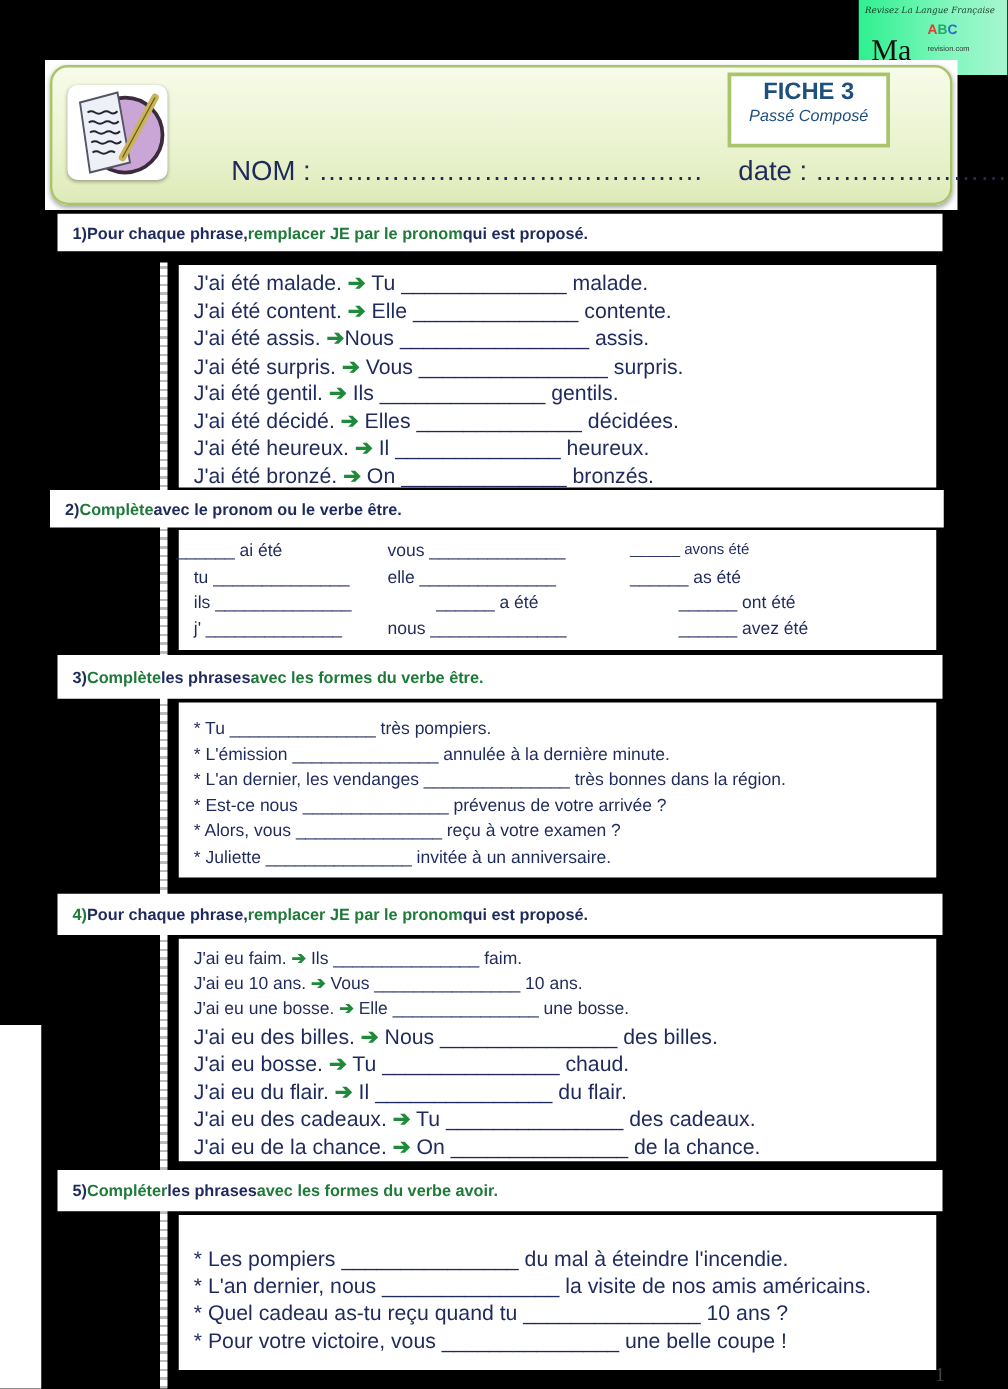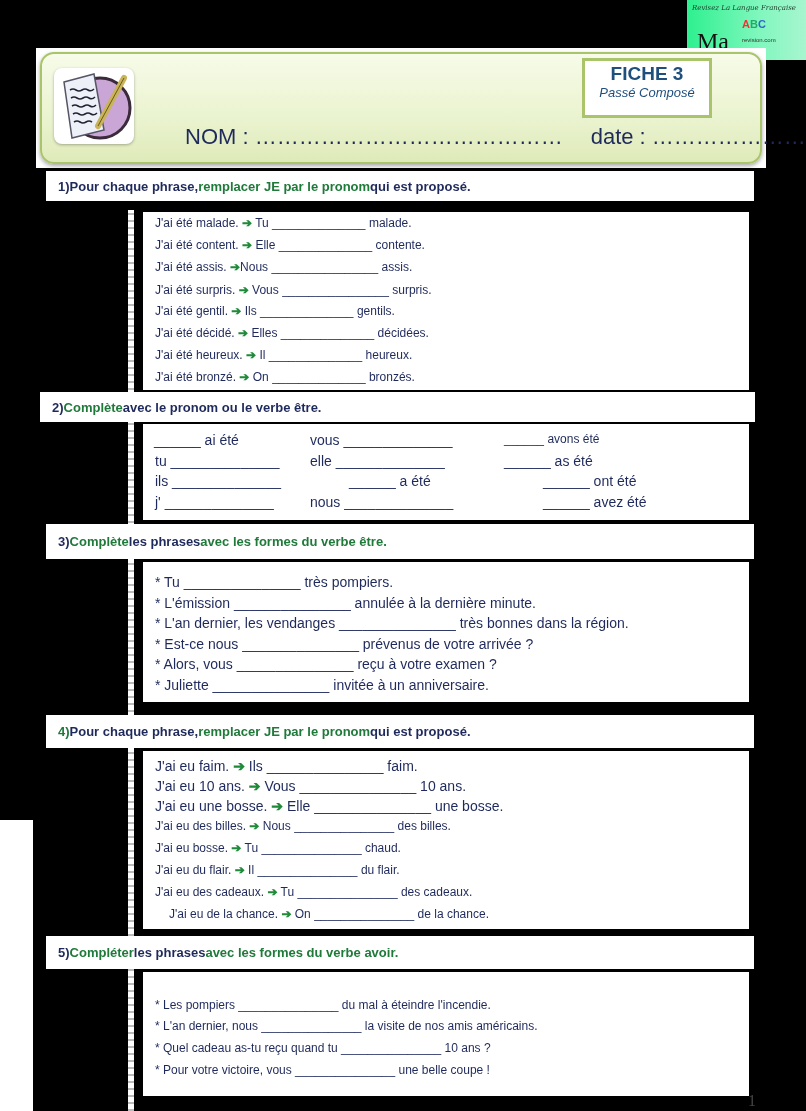--- a/index.html
+++ b/index.html
@@ -65,21 +65,21 @@
   .panel {
     position:absolute; background:#fff; box-sizing:border-box;
   }
   .dotline {
     position:absolute; left:128px; width:6px; background:
       repeating-linear-gradient(180deg,#fff 0 3px,#bbb 3px 5px,#fff 5px 7px);
   }
   .vbar { position:absolute; left:137px; width:4px; background:#000; }
 
   .line {
-    position:absolute; font-size:12px; color:#1f2a5c; white-space:nowrap;
+    position:absolute; font-size:17px; color:#1f2a5c; white-space:nowrap;
     font-family:"Liberation Sans", sans-serif;
   }
   .arrow { color:#1f8a3a; font-weight:bold; }
   .pagenum { position:absolute; left:748px; top:1092px; font-size:16px; color:#444; font-family:"Liberation Serif", serif; }
   .left-white { position:absolute; left:0; top:820px; width:33px; height:291px; background:#fff; }
 </style>
 </head>
 <body>
 
 <div class="logo">
@@ -137,21 +137,21 @@
   <div class="line" style="left:155px;top:370px;"><span>J'ai été bronzé.</span> <span class="arrow">➔</span> <span>On</span> <span>______________</span> <span>bronzés.</span></div>
 </div>
 
 <div class="section-header" style="left:40px;top:392px;width:715px;height:30px;">
   <span class="navy">2)</span>
     <span class="green"> Complète</span>
     <span class="navy"> avec le pronom ou le verbe être.</span>
 </div>
 <div class="panel" style="left:143px;top:424px;width:606px;height:96px;"></div>
 <div>
-  <div class="line" style="left:154px;top:432px;font-size:14px;">______ ai été</div>
+  <div class="line" style="left:141px;top:432px;font-size:14px;">______ ai été</div>
   <div class="line" style="left:310px;top:432px;font-size:14px;">vous ______________</div>
   <div class="line" style="left:504px;top:432px;font-size:12px;">______ avons été</div>
   <div class="line" style="left:155px;top:453px;font-size:14px;">tu ______________</div>
   <div class="line" style="left:310px;top:453px;font-size:14px;">elle ______________</div>
   <div class="line" style="left:504px;top:453px;font-size:14px;">______ as été</div>
   <div class="line" style="left:155px;top:473px;font-size:14px;">ils ______________</div>
   <div class="line" style="left:349px;top:473px;font-size:14px;">______ a été</div>
   <div class="line" style="left:543px;top:473px;font-size:14px;">______ ont été</div>
   <div class="line" style="left:155px;top:494px;font-size:14px;">j' ______________</div>
   <div class="line" style="left:310px;top:494px;font-size:14px;">nous ______________</div>
@@ -182,21 +182,21 @@
 </div>
 <div class="panel" style="left:143px;top:751px;width:606px;height:178px;"></div>
 <div>
   <div class="line" style="left:155px;top:758px;font-size:14px;"><span>J'ai eu faim.</span> <span class="arrow">➔</span> <span>Ils</span> <span>_______________</span> <span>faim.</span></div>
   <div class="line" style="left:155px;top:778px;font-size:14px;"><span>J'ai eu 10 ans.</span> <span class="arrow">➔</span> <span>Vous</span> <span>_______________</span> <span>10 ans.</span></div>
   <div class="line" style="left:155px;top:798px;font-size:14px;"><span>J'ai eu une bosse.</span> <span class="arrow">➔</span> <span>Elle</span> <span>_______________</span> <span>une bosse.</span></div>
   <div class="line" style="left:155px;top:819px;"><span>J'ai eu des billes.</span> <span class="arrow">➔</span> <span>Nous</span> <span>_______________</span> <span>des billes.</span></div>
   <div class="line" style="left:155px;top:841px;"><span>J'ai eu bosse.</span> <span class="arrow">➔</span> <span>Tu</span> <span>_______________</span> <span>chaud.</span></div>
   <div class="line" style="left:155px;top:863px;"><span>J'ai eu du flair.</span> <span class="arrow">➔</span> <span>Il</span> <span>_______________</span> <span>du flair.</span></div>
   <div class="line" style="left:155px;top:885px;"><span>J'ai eu des cadeaux.</span> <span class="arrow">➔</span> <span>Tu</span> <span>_______________</span> <span>des cadeaux.</span></div>
-  <div class="line" style="left:169px;top:907px;"><span>J'ai eu de la chance.</span> <span class="arrow">➔</span> <span>On</span> <span>_______________</span> <span>de la chance.</span></div>
+  <div class="line" style="left:155px;top:907px;"><span>J'ai eu de la chance.</span> <span class="arrow">➔</span> <span>On</span> <span>_______________</span> <span>de la chance.</span></div>
 </div>
 
 <div class="section-header" style="left:46px;top:936px;width:708px;height:33px;">
   <span class="navy">5)</span>
     <span class="green"> Compléter</span>
     <span class="navy"> les phrases </span>
     <span class="green">avec les formes du verbe avoir.</span>
 </div>
 <div class="panel" style="left:143px;top:972px;width:606px;height:124px;"></div>
 <div>

